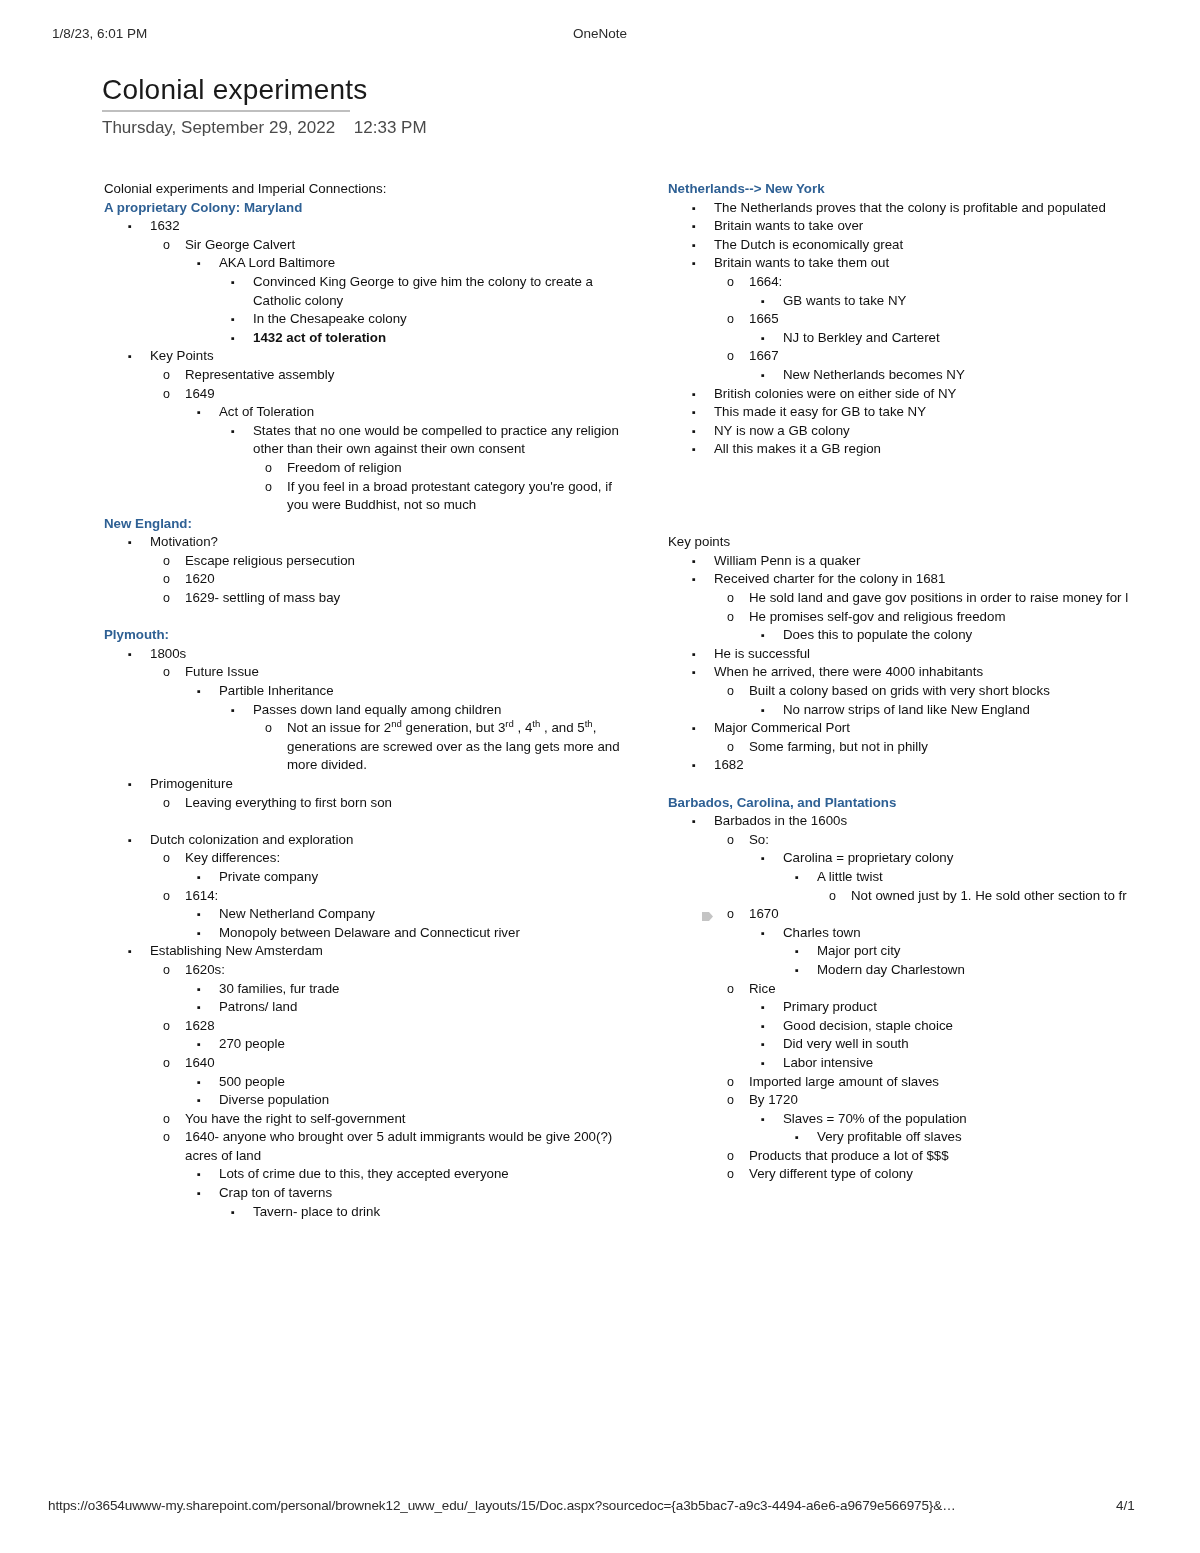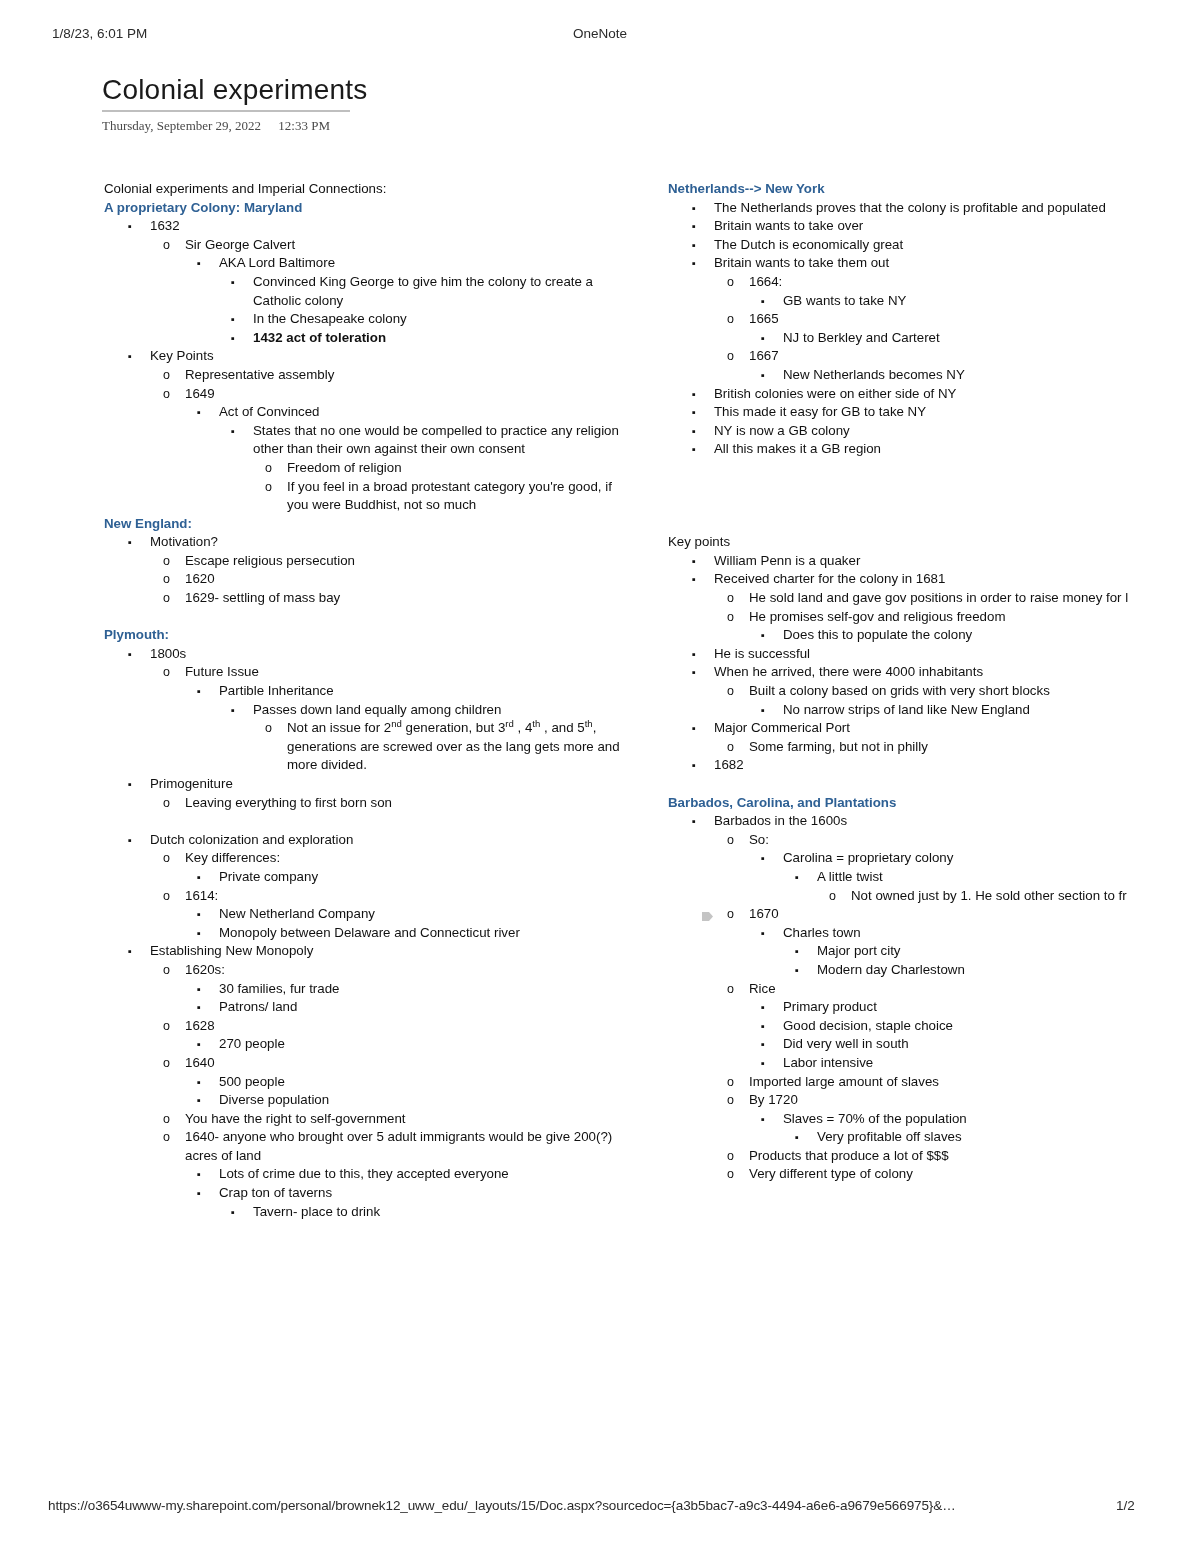--- a/index.html
+++ b/index.html
@@ -83,25 +83,24 @@
     padding: 0 0 4px 2px;
     white-space: nowrap;
   }
   .title-rule {
     width: 248px;
     height: 2px;
     background: #bfbfbf;
     margin: 0 0 6px 2px;
   }
   .note-date {
-    font-size: 13px;
+    font-size: 17px;
     color: #4a4a4a;
     padding-left: 2px;
     white-space: nowrap;
-    font-family: Liberation Serif, serif;
   }
   .note-date .nd-time { margin-left: 14px; }
 
   
   .col {
     position: absolute;
     top: 180px;
   }
   .col-left  { left: 104px;  width: 530px; }
   .col-right { left: 668px;  width: 500px; }
@@ -214,21 +213,21 @@
     <div class="row lvl2 plain">
       <span class="bullet" style="font-size: 12.5px;">o</span>
       <span class="txt">Representative assembly</span>
     </div>
     <div class="row lvl2 plain">
       <span class="bullet" style="font-size: 12.5px;">o</span>
       <span class="txt">1649</span>
     </div>
     <div class="row lvl3 plain">
       <span class="bullet" style="font-size: 11px;">▪</span>
-      <span class="txt">Act of Convinced</span>
+      <span class="txt">Act of Toleration</span>
     </div>
     <div class="row lvl4 plain">
       <span class="bullet" style="font-size: 11px;">▪</span>
       <span class="txt">States that no one would be compelled to practice any religion other than their own against their own consent</span>
     </div>
     <div class="row lvl5 plain">
       <span class="bullet" style="font-size: 12.5px;">o</span>
       <span class="txt">Freedom of religion</span>
     </div>
     <div class="row lvl5 plain">
@@ -306,21 +305,21 @@
     <div class="row lvl3 plain">
       <span class="bullet" style="font-size: 11px;">▪</span>
       <span class="txt">New Netherland Company</span>
     </div>
     <div class="row lvl3 plain">
       <span class="bullet" style="font-size: 11px;">▪</span>
       <span class="txt">Monopoly between Delaware and Connecticut river</span>
     </div>
     <div class="row lvl1 plain">
       <span class="bullet" style="font-size: 11px;">▪</span>
-      <span class="txt">Establishing New Monopoly</span>
+      <span class="txt">Establishing New Amsterdam</span>
     </div>
     <div class="row lvl2 plain">
       <span class="bullet" style="font-size: 12.5px;">o</span>
       <span class="txt">1620s:</span>
     </div>
     <div class="row lvl3 plain">
       <span class="bullet" style="font-size: 11px;">▪</span>
       <span class="txt">30 families, fur trade</span>
     </div>
     <div class="row lvl3 plain">
@@ -567,14 +566,14 @@
       <span class="txt">Products that produce a lot of $$$</span>
     </div>
     <div class="row lvl2 plain">
       <span class="bullet" style="font-size: 12.5px;">o</span>
       <span class="txt">Very different type of colony</span>
     </div>
   </div>
 
 <div class="print-footer">
   <span class="pf-url">https://o3654uwww-my.sharepoint.com/personal/brownek12_uww_edu/_layouts/15/Doc.aspx?sourcedoc={a3b5bac7-a9c3-4494-a6e6-a9679e566975}&amp;…</span>
-  <span class="pf-page">1/2</span>
+  <span class="pf-page">4/1</span>
 </div>
 
 </body></html>

